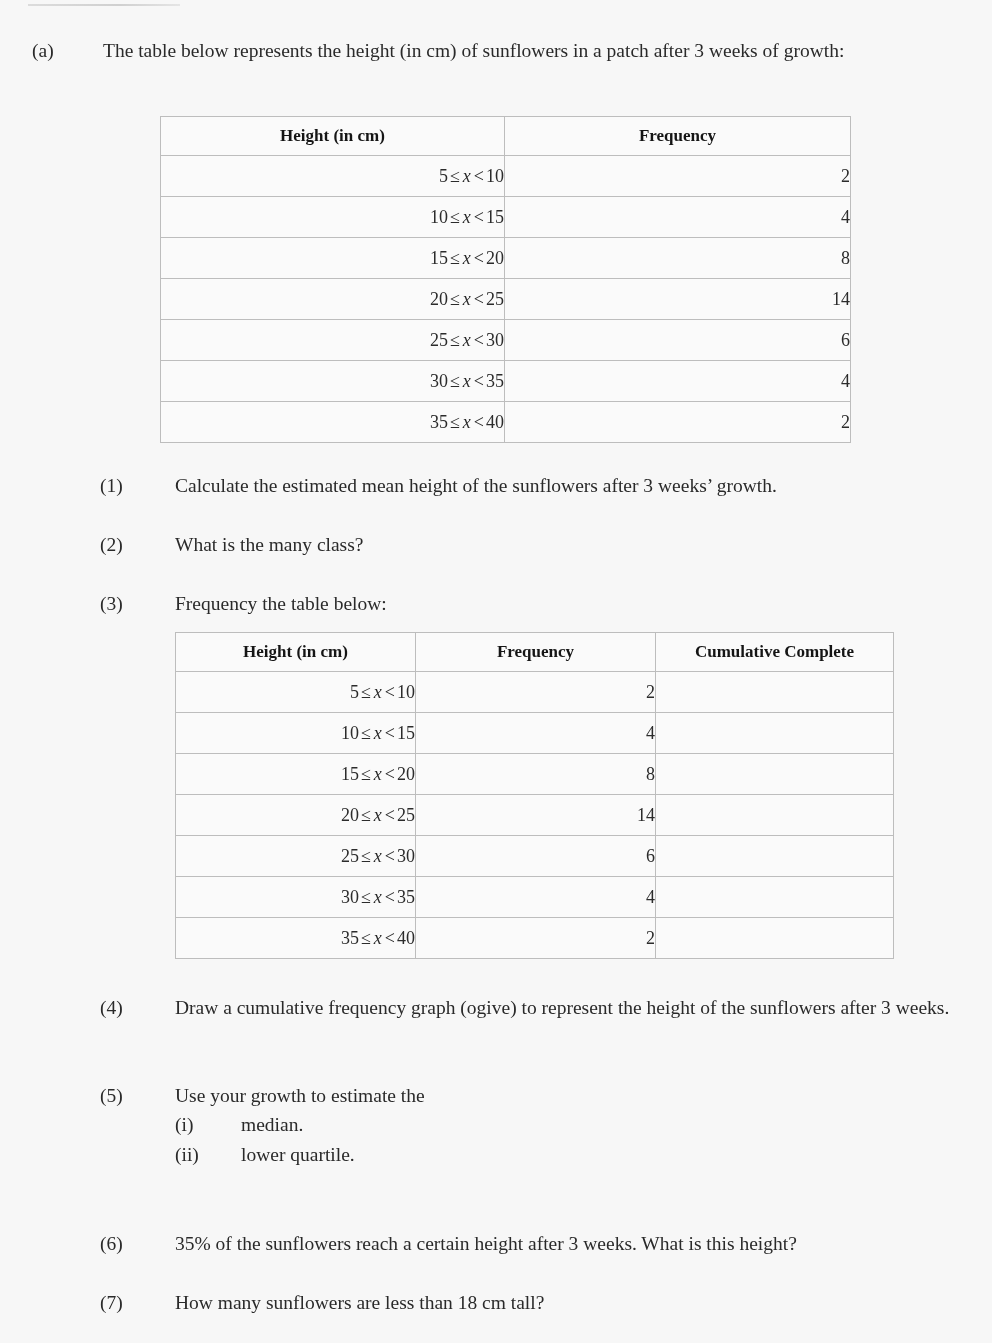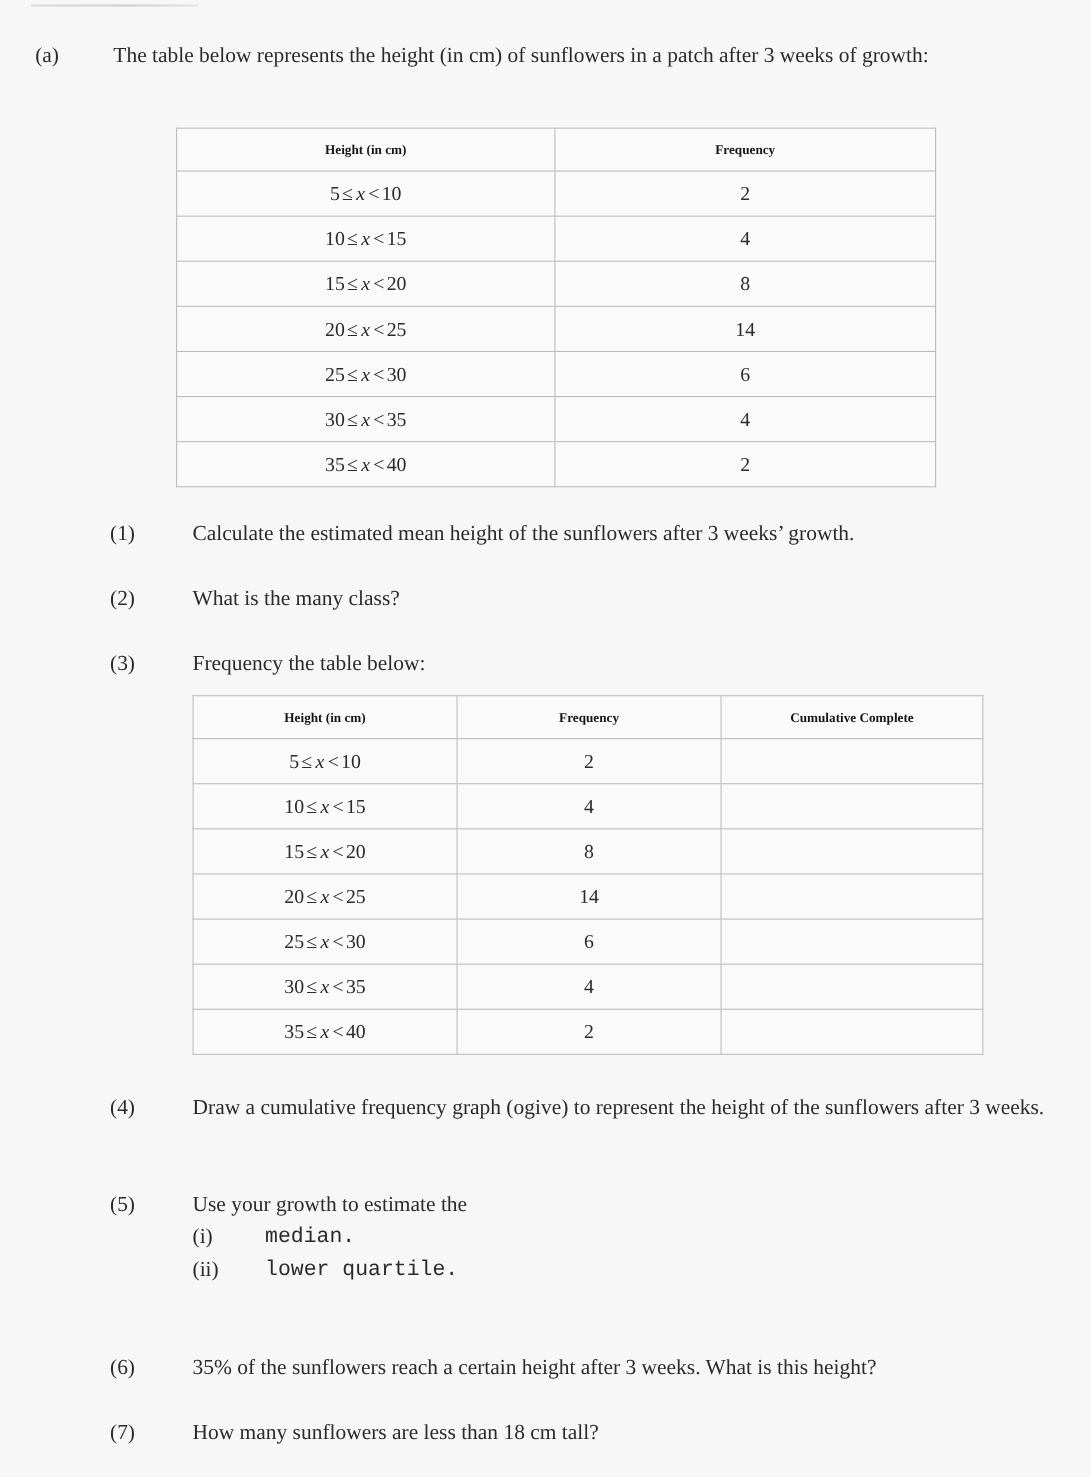--- a/index.html
+++ b/index.html
@@ -80,47 +80,48 @@
   .roman-item {
     display: flex;
     align-items: flex-start;
     font-size: 19.5px;
     line-height: 29.5px;
   }
   .roman-num {
     flex: 0 0 auto;
     width: 66px;
   }
-  .roman-text { flex: 0 0 auto; font-family: Liberation Mono, monospace; }
+  .roman-text { flex: 0 0 auto; }
 
   
   table.data-table {
     position: absolute;
     border-collapse: collapse;
     background: #fbfbfb;
     table-layout: fixed;
   }
   table.data-table td,
   table.data-table th {
     border: 1px solid #bdbdbd;
     text-align: center;
     vertical-align: middle;
     font-size: 18px;
     padding: 0;
     background: #fafafa;
   }
   table.data-table th {
     font-weight: bold;
-    font-size: 12px;
+    font-size: 17px;
     color: #151515;
     height: 38px;
   }
   table.data-table td {
     height: 40px;
     color: #2b2b2b;
+    text-align: right;
   }
 
   
   #table-frequency {
     left: 160px;
     top: 116px;
     width: 690px;
   }
   #table-frequency .col-height { width: 344px; }
   #table-frequency .col-freq   { width: 346px; }

